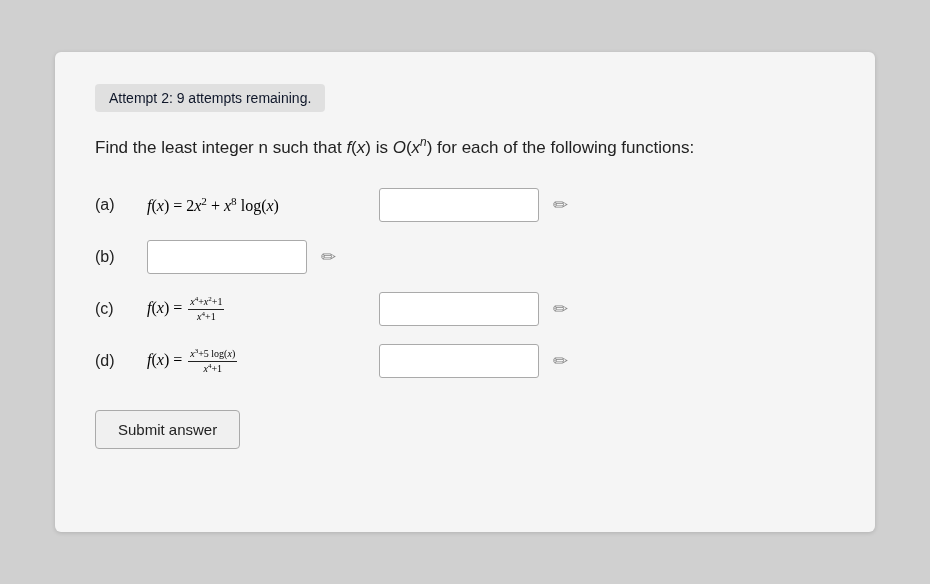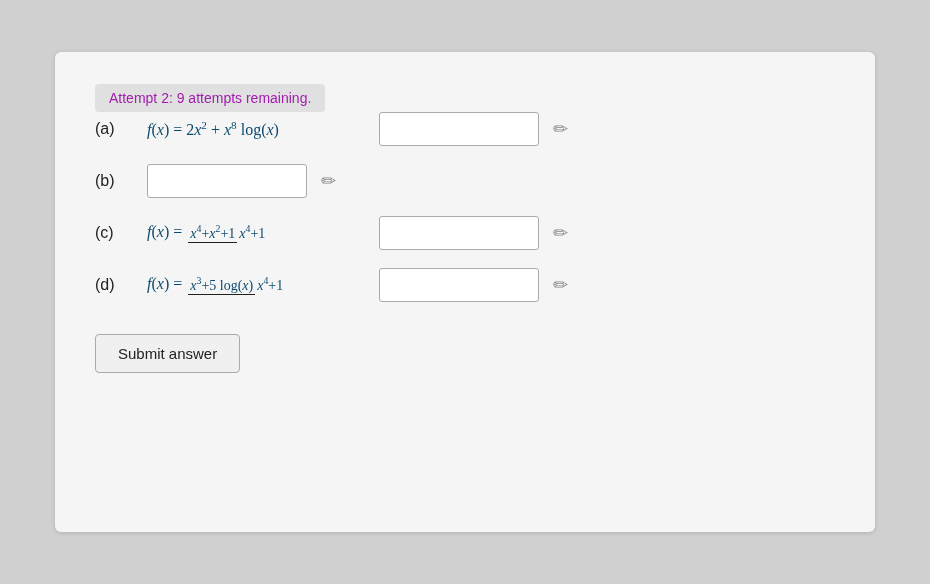--- a/index.html
+++ b/index.html
@@ -24,21 +24,22 @@
       position: relative;
     }
 
     .attempt-badge {
       background: #e0e0e0;
       border-radius: 4px;
       padding: 6px 14px;
       display: inline-block;
       font-size: 14px;
       font-family: Arial, sans-serif;
-      color: #a21caf;
+      color: #0f172a;
+      margin-bottom: 22px;
     }
 
     .question-text {
       font-size: 17px;
       font-family: Arial, sans-serif;
       color: #222;
       margin-bottom: 28px;
       line-height: 1.5;
     }
 
@@ -58,31 +59,31 @@
     .part-label {
       font-size: 16px;
       font-family: Arial, sans-serif;
       color: #222;
       min-width: 40px;
       flex-shrink: 0;
     }
 
     .part-formula {
       font-size: 16px;
-      color: #0c4a6e;
+      color: #000000;
       min-width: 220px;
       flex-shrink: 0;
     }
 
     .part-formula .frac {
       display: inline-flex;
-      flex-direction: row;
+      flex-direction: column;
       align-items: center;
       vertical-align: middle;
-      font-size: 14px;
+      font-size: 10px;
       margin: 0 2px;
     }
 
     .part-formula .frac .num {
       border-bottom: 1px solid #222;
       padding: 0 2px;
       line-height: 1.3;
     }
 
     .part-formula .frac .den {
@@ -133,20 +134,25 @@
     }
 
     .italic { font-style: italic; }
   </style>
 </head>
 <body>
 
 <div class="card">
   <div class="attempt-badge">Attempt 2: 9 attempts remaining.</div>
 
+  <div class="question-text">
+    Find the least integer n such that <span class="italic">f</span>(<span class="italic">x</span>) is
+    <span class="italic">O</span>(<span class="italic">x</span><sup><span class="italic">n</span></sup>)
+    for each of the following functions:
+  </div>
 
   <div class="parts-container">
 
     <div class="part-row">
       <span class="part-label">(a)</span>
       <span class="part-formula">
         <span class="italic">f</span>(<span class="italic">x</span>) = 2<span class="italic">x</span><sup>2</sup> + <span class="italic">x</span><sup>8</sup> log(<span class="italic">x</span>)
       </span>
       <input class="answer-input" type="text" style="">
       <button class="pencil-icon-btn">✏</button>

